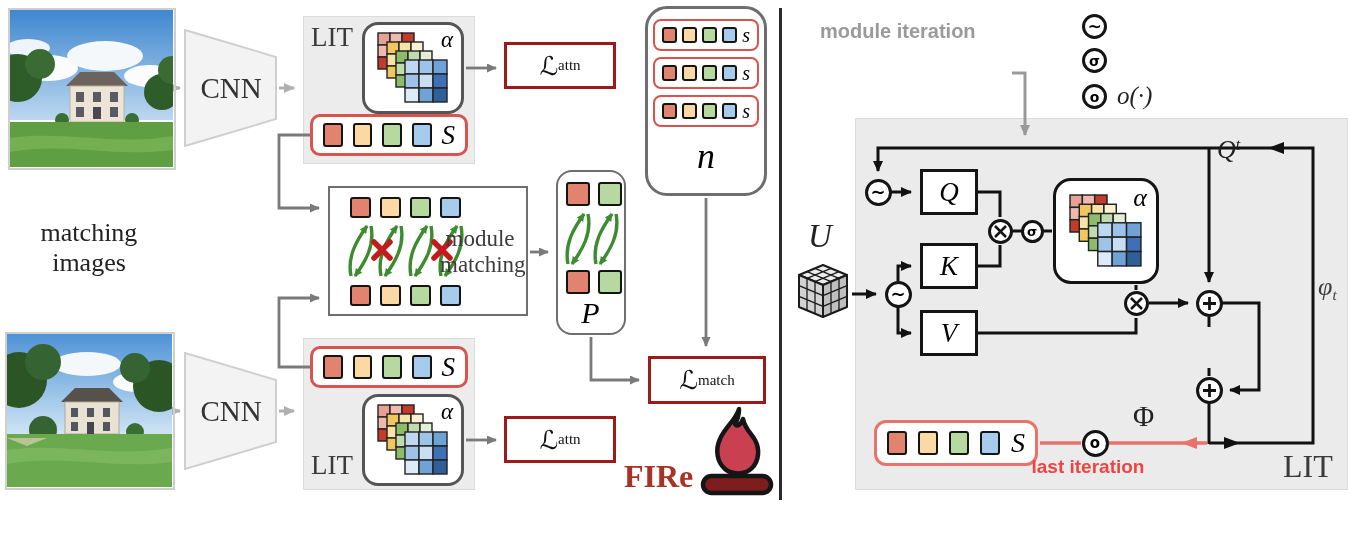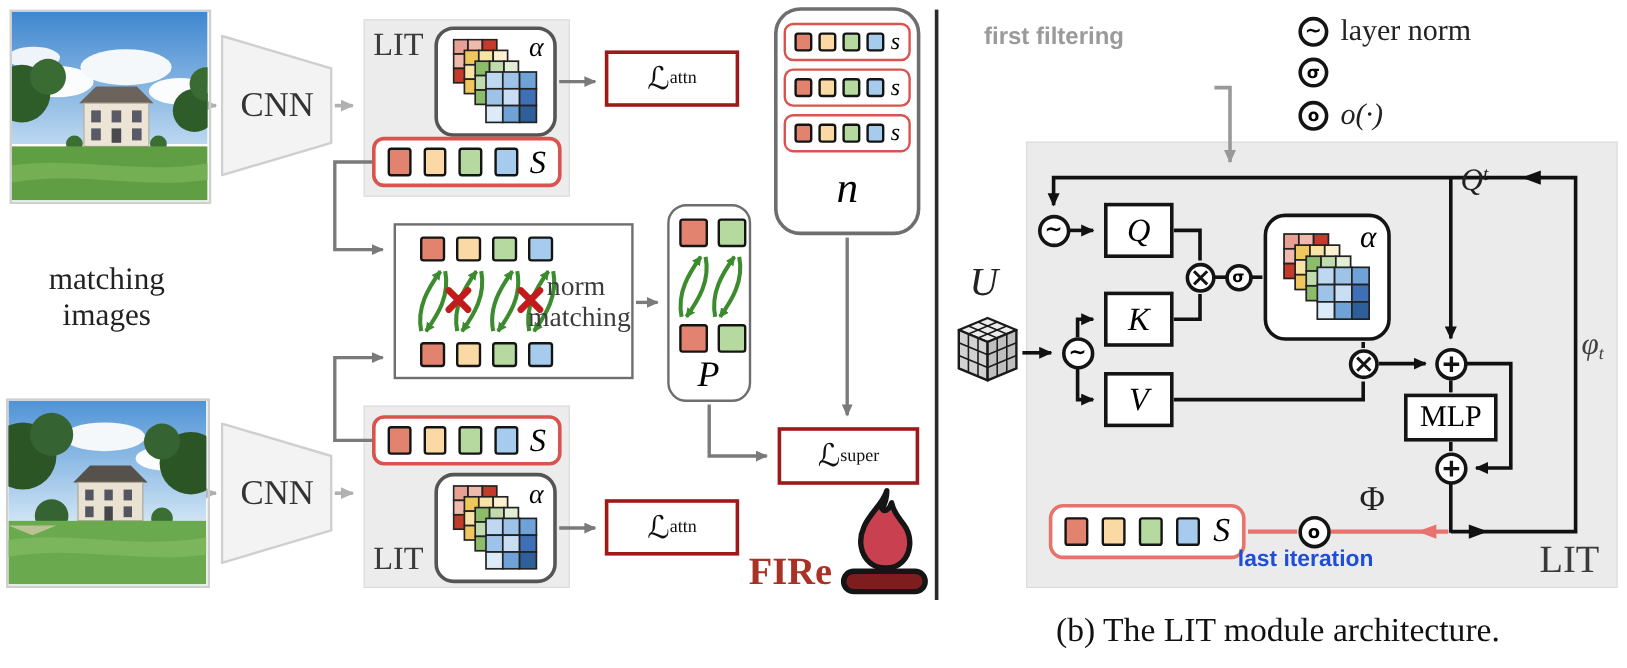--- a/index.html
+++ b/index.html
@@ -291,21 +291,21 @@
       <use href="#redx" transform="translate(44,28)"></use>
       <use href="#redx" transform="translate(104,28)"></use>
     </svg>
     <div class="abs" style="left:20px;top:97px;display:flex;gap:9px;">
       <span class="sq sq22" style="background:var(--sq-red)"></span>
       <span class="sq sq22" style="background:var(--sq-peach)"></span>
       <span class="sq sq22" style="background:var(--sq-green)"></span>
       <span class="sq sq22" style="background:var(--sq-blue)"></span>
     </div>
     <div class="abs" style="right:6px;top:38px;width:80px;text-align:center;font-size:23px;color:#3c3c3c;line-height:1.15;">
-      <span style="display:block;">norm</span>
+      <span style="display:block;">module</span>
       <span style="display:block;">matching</span>
     </div>
   </div>
 
   <div class="wbox" style="left:556px;top:170px;width:70px;height:165px;border:2.5px solid #6e6e6e;border-radius:16px;">
     <div class="abs" style="left:8px;top:10px;display:flex;gap:8px;">
       <span class="sq sq24" style="background:var(--sq-red)"></span>
       <span class="sq sq24" style="background:var(--sq-green)"></span>
     </div>
     <svg class="abs" style="left:0;top:38px;" width="65" height="58" viewBox="0 0 65 58">
@@ -314,21 +314,21 @@
     </svg>
     <div class="abs" style="left:8px;top:98px;display:flex;gap:8px;">
       <span class="sq sq24" style="background:var(--sq-red)"></span>
       <span class="sq sq24" style="background:var(--sq-green)"></span>
     </div>
     <span class="abs ital" style="left:0;top:124px;width:65px;text-align:center;font-size:30px;">P</span>
   </div>
 
   <div class="wbox lossbox" style="left:648px;top:356px;width:118px;height:48px;">
     <span class="scriptL">ℒ</span>
-      <sub>super</sub>
+      <sub>match</sub>
   </div>
 
   <div class="graybox" style="left:303px;top:338px;width:172px;height:152px;"></div>
   <div class="srow" style="left:310px;top:346px;width:158px;height:42px;">
     <span class="sq sq24" style="background:var(--sq-red)"></span>
     <span class="sq sq24" style="background:var(--sq-peach)"></span>
     <span class="sq sq24" style="background:var(--sq-green)"></span>
     <span class="sq sq24" style="background:var(--sq-blue)"></span>
     <span class="ital" style="font-size:27px;">S</span>
   </div>
@@ -347,27 +347,26 @@
 
   <span class="lbl" style="left:624px;top:458px;font-size:32px;font-weight:bold;color:var(--fire-text);">FIRe</span>
   <svg class="abs" style="left:698px;top:404px;z-index:10;" width="78" height="94" viewBox="0 0 78 94">
     <rect x="5" y="72" width="68" height="17" rx="8.5" fill="#7e1d1d" stroke="#151515" stroke-width="4.5"></rect>
     <path d="M41,5 C38,16 27,23 22,35 C17,46 19,58 27,65 C34,71 47,71 54,64 C61,57 62,45 57,36 C53,29 47,25 45,15 C43,21 39,23 37,20 C40,15 41,10 41,5 Z" fill="#c94150" stroke="#151515" stroke-width="4.5" stroke-linejoin="round"></path>
   </svg>
 
 
   <div class="abs" style="left:779px;top:8px;width:2.5px;height:492px;background:#2a2a2a;z-index:12;"></div>
 
-  <span class="lbl" style="left:820px;top:20px;font-family:'Liberation Sans','DejaVu Sans',sans-serif;font-weight:bold;font-size:20px;color:#9a9a9a;">first filtering</span>
+  <span class="lbl" style="left:820px;top:20px;font-family:'Liberation Sans','DejaVu Sans',sans-serif;font-weight:bold;font-size:20px;color:#9a9a9a;">module iteration</span>
 
 
   <div class="circ" style="left:1082px;top:14px;width:25px;height:25px;border-width:3.5px;">
     <span class="glyph" style="font-size:17px;">∼</span>
     </div>
-  <span class="lbl" style="left:1117px;top:12px;font-size:25px;">layer norm</span>
 
   <div class="circ" style="left:1082px;top:48px;width:25px;height:25px;border-width:3.5px;">
     <span class="glyph" style="font-size:14px;">σ</span>
     </div>
 
   <div class="circ" style="left:1082px;top:84px;width:25px;height:25px;border-width:3.5px;">
     <span class="glyph" style="font-size:14px;">o</span>
     </div>
   <span class="lbl ital" style="left:1117px;top:82px;font-size:25px;">o(·)</span>
 
@@ -426,39 +425,33 @@
     <span>V</span>
     </div>
 
   <div class="wbox" style="left:1053px;top:178px;width:106px;height:106px;border:3.5px solid #141414;border-radius:18px;">
     <svg width="74" height="74" viewBox="0 0 72 72">
         <use href="#attn-stack"></use>
       </svg>
     <span class="ital" style="position:absolute;right:9px;top:2px;font-size:26px;">α</span>
   </div>
 
-  <div class="wbox" style="left:1170px;top:328px;width:78px;height:40px;border:3px solid #141414;font-size:25px;">
-    <span>MLP</span>
-    </div>
 
   <span class="lbl ital" style="left:1217px;top:135px;font-size:26px;">
     <span>Q</span><sup class="tiny">t</sup></span>
   <span class="lbl ital" style="left:1318px;top:272px;font-size:26px;color:#3f3f3f;">
     <span>φ</span><sub class="tiny">t</sub></span>
   <span class="lbl" style="left:1133px;top:400px;font-size:29px;">Φ</span>
 
   <div class="srow" style="left:874px;top:420px;width:164px;height:46px;border-color:var(--red-accent);border-radius:12px;gap:11px;">
     <span class="sq sq24" style="background:var(--sq-red)"></span>
     <span class="sq sq24" style="background:var(--sq-peach)"></span>
     <span class="sq sq24" style="background:var(--sq-green)"></span>
     <span class="sq sq24" style="background:var(--sq-blue)"></span>
     <span class="ital" style="font-size:28px;">S</span>
   </div>
 
-  <span class="lbl" style="left:1008px;top:456px;width:160px;text-align:center;font-family:'Liberation Sans','DejaVu Sans',sans-serif;font-weight:bold;font-size:19px;color:#1d4ed8;">last iteration</span>
+  <span class="lbl" style="left:1008px;top:456px;width:160px;text-align:center;font-family:'Liberation Sans','DejaVu Sans',sans-serif;font-weight:bold;font-size:19px;color:#ef4444;">last iteration</span>
 
   <span class="lbl" style="left:1283px;top:448px;font-size:32px;color:#3a3a3a;">LIT</span>
 
-  <div class="caption" style="left:815px;top:510px;width:500px;">
-    <span>(b) The LIT module architecture.</span>
-  </div>
 
 </div>
 
 </body></html>

